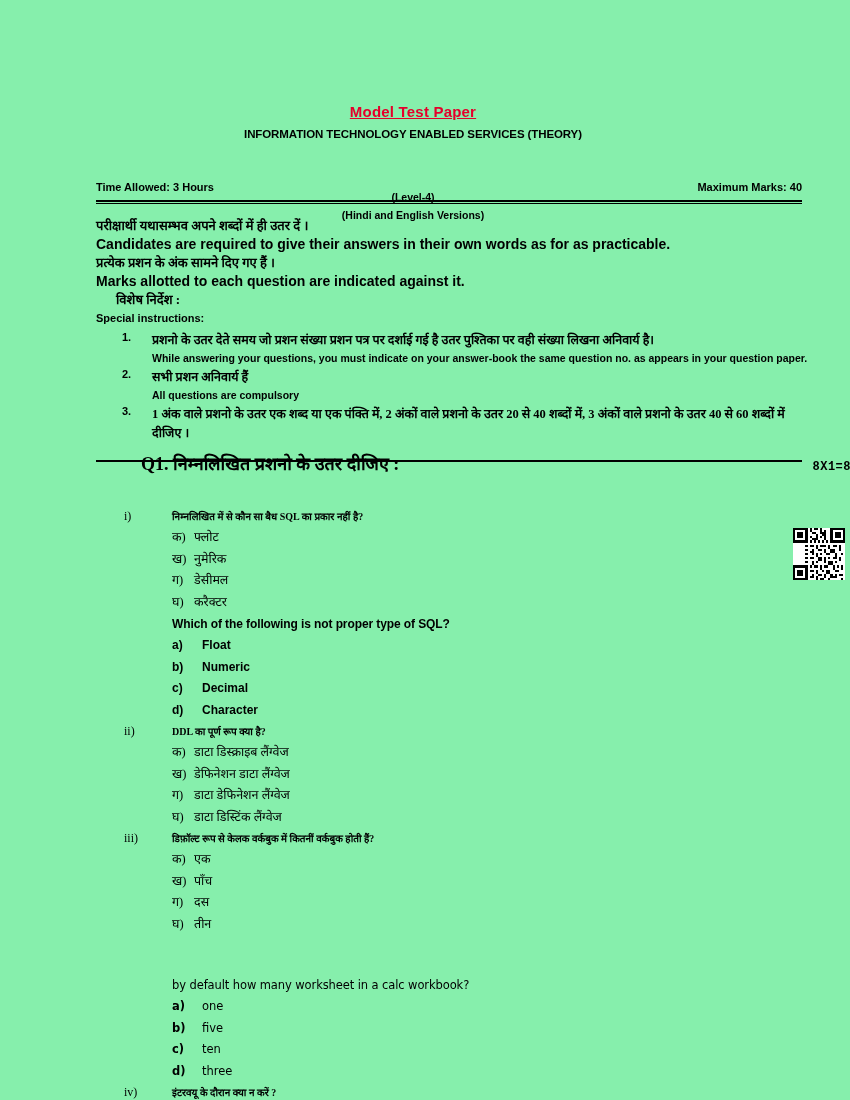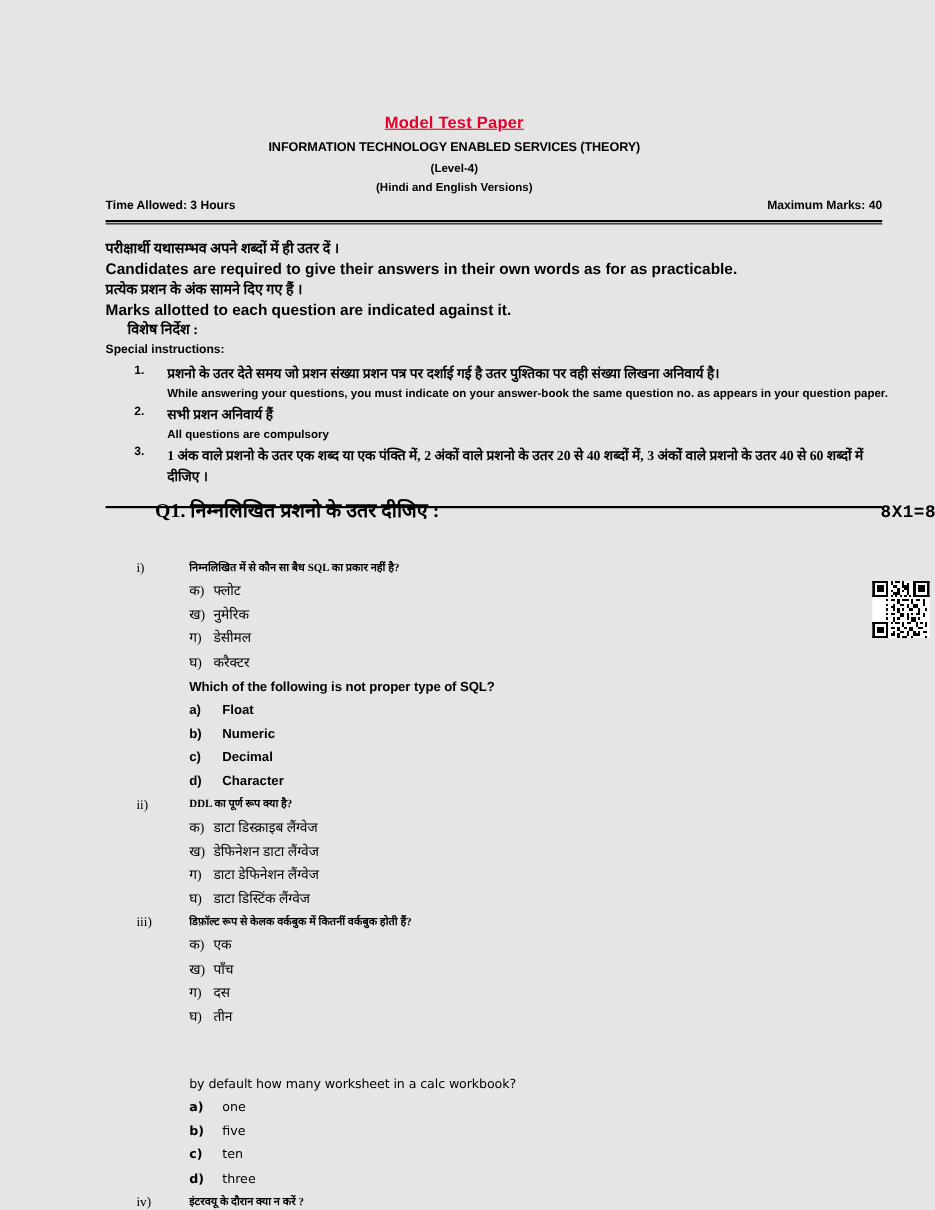--- a/index.html
+++ b/index.html
@@ -13,21 +13,21 @@
     position: relative;
     font-family: "Liberation Sans", sans-serif;
     color: #000000;
     overflow: hidden;
   }
   .page {
     position: absolute;
     left: 0; top: 0;
     width: 850px;
     height: 1100px;
-    background: #e5e5e5;
+    background: #86efac;
   }
 
   
   .header-block {
     position: absolute;
     left: 96px;
     top: 103px;
     width: 634px;
     text-align: center;
   }
@@ -43,20 +43,21 @@
     font-weight: bold;
     font-size: 11.5px;
     line-height: 20px;
     letter-spacing: -0.1px;
     margin-top: 3px;
   }
   .level-line {
     font-weight: bold;
     font-size: 10.5px;
     line-height: 18px;
+    margin-top: 44px;
   }
   .versions-line {
     font-weight: bold;
     font-size: 10.5px;
     line-height: 18px;
   }
 
   .meta-row {
     position: absolute;
     left: 96px;
@@ -164,21 +165,21 @@
     margin-left: 45px;
   }
   .q1-title {
     font-weight: bold;
     font-size: 18px;
     font-family: "Liberation Serif", "DejaVu Sans", serif;
     line-height: 24px;
   }
   .q1-marks {
     font-weight: bold;
-    font-size: 16px;
+    font-size: 12px;
     font-family: "Liberation Mono", "DejaVu Sans Mono", monospace;
     letter-spacing: 0.5px;
   }
 
   .qlist {
     position: absolute;
     left: 96px;
     top: 506px;
     width: 710px;
   }

